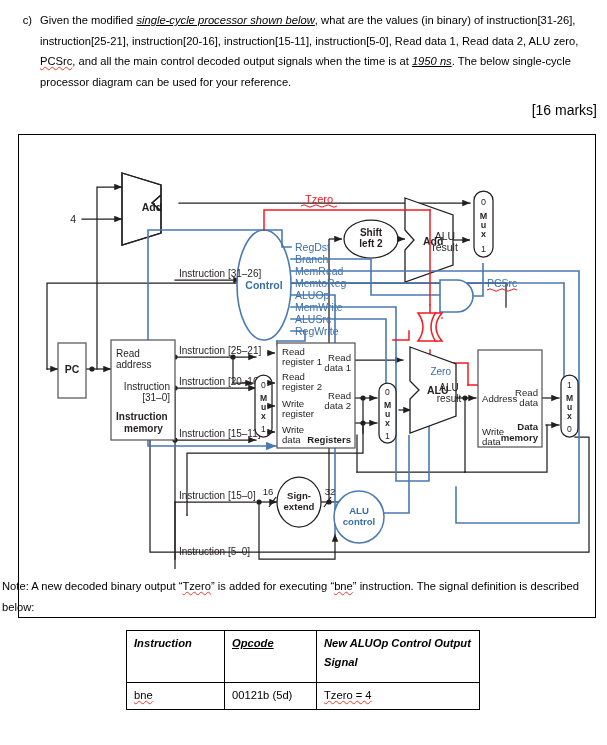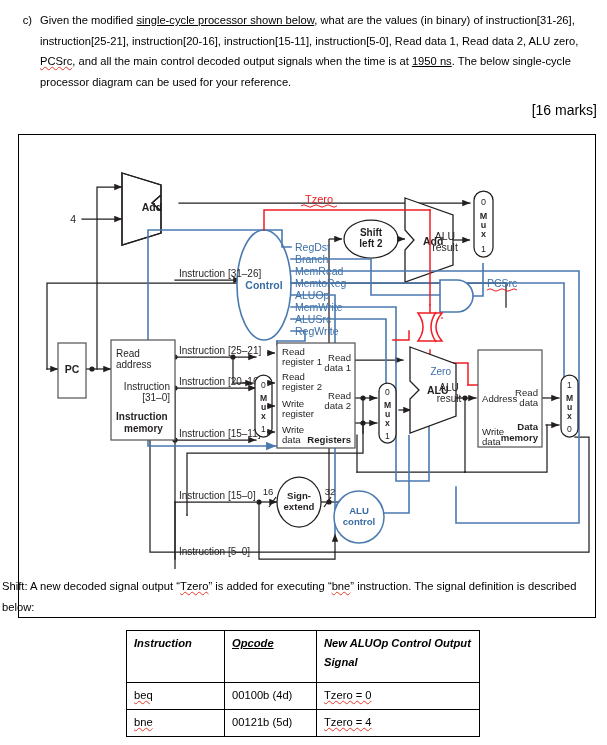--- a/index.html
+++ b/index.html
@@ -19,21 +19,21 @@
     left:0; top:10px; width:607px;
     padding:0 12px 0 0;
   }
   .q-row { display:flex; align-items:flex-start; }
   .q-marker {
     width:40px; min-width:40px; text-align:right; padding-right:8px;
     font-size:11.2px; line-height:20.5px;
   }
   .q-body { font-size:11.2px; line-height:20.5px; text-align:left; }
   .q-body p { margin:0; }
-  .u { text-decoration:underline; }
+  .u { text-decoration:underline;font-style:italic; }
   .sq {
     text-decoration:underline;
     text-decoration-style:wavy;
     text-decoration-color:#e8392a;
     text-decoration-thickness:1px;
     text-underline-offset:1px;
   }
   .marks {
     position:absolute; right:10px; top:100px;
     font-size:14px; line-height:20.5px;
@@ -349,34 +349,29 @@
   <rect x="542" y="240" width="17" height="62" rx="8.5" fill="#ffffff" stroke="#231f20" stroke-width="1.25"></rect>
   <text x="550.5" y="253" font-size="8.6" text-anchor="middle" fill="#231f20" font-family="Liberation Sans, sans-serif">1</text>
   <text x="550.5" y="266" font-size="8.6" font-weight="bold" text-anchor="middle" fill="#231f20" font-family="Liberation Sans, sans-serif">M</text>
   <text x="550.5" y="275" font-size="8.6" font-weight="bold" text-anchor="middle" fill="#231f20" font-family="Liberation Sans, sans-serif">u</text>
   <text x="550.5" y="284" font-size="8.6" font-weight="bold" text-anchor="middle" fill="#231f20" font-family="Liberation Sans, sans-serif">x</text>
   <text x="550.5" y="297" font-size="8.6" text-anchor="middle" fill="#231f20" font-family="Liberation Sans, sans-serif">0</text>
 </svg>
 </div>
 
 <div class="note">
-  <span>Shift: A new decoded signal output “</span><span class="sq">Tzero</span><span>” is added for executing “</span><span class="sq">bne</span><span>” instruction. The signal definition is described below:</span>
+  <span>Note: A new decoded binary output “</span><span class="sq">Tzero</span><span>” is added for executing “</span><span class="sq">bne</span><span>” instruction. The signal definition is described below:</span>
 </div>
 
 <table class="sigtable">
   <tbody>
       <tr>
     <th class="h1 hdr-cell">Instruction</th>
     <th class="h2 hdr-cell">Opcode</th>
     <th class="hdr-cell">New ALUOp Control Output Signal</th>
   </tr>
   <tr>
-    <td><span class="sq">beq</span></td>
-    <td>00100b (4d)</td>
-    <td><span class="sq">Tzero = 0</span></td>
-  </tr>
-  <tr>
     <td><span class="sq">bne</span></td>
     <td>00121b (5d)</td>
     <td><span class="sq">Tzero = 4</span></td>
   </tr>
 </tbody>
   </table>
 
 </body></html>

